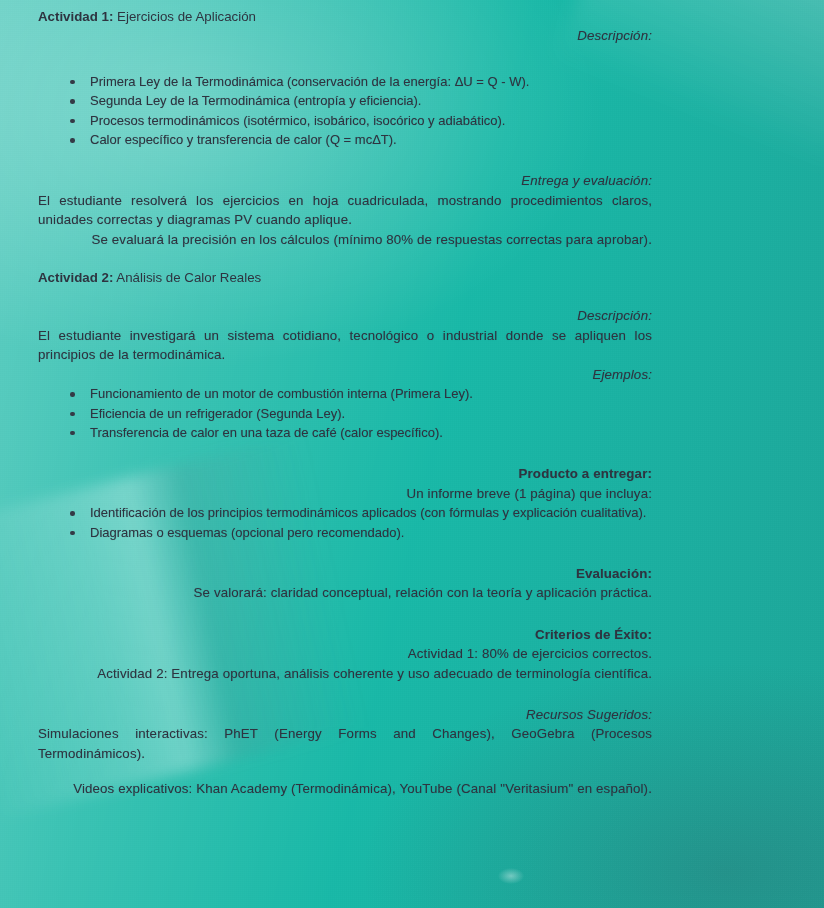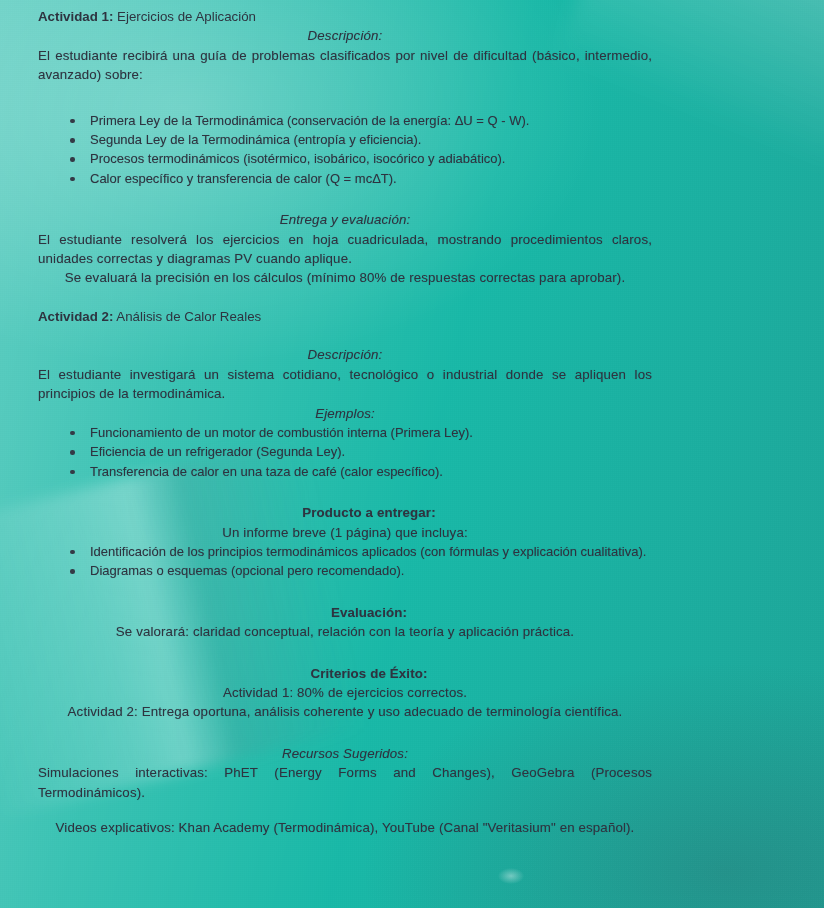--- a/index.html
+++ b/index.html
@@ -80,21 +80,21 @@
     font-size: 13.3px;
     line-height: 19.4px;
     letter-spacing: 0.01em;
     margin: 0;
     text-shadow: 0 0 0.7px rgba(46,52,64,0.32);
   }
   .para {
     text-align: justify;
     text-justify: inter-word;
   }
-  .para.last, .nojust { text-align: center; }
+  .para.last, .nojust { text-align: right; }
   .bold { font-weight: bold; margin-left: 48px; }
   .ital { font-style: italic; }
   .hdr { font-size: 13.3px; line-height: 19.4px; margin: 0; }
   .hdr .lead { font-weight: bold; }
 
   ul.bl {
     list-style: none;
     margin: 0;
     padding: 0;
   }
@@ -141,21 +141,20 @@
   <div class="crease-b"></div>
   <div class="grain"></div>
   <div class="smudge"></div>
 
   <div class="content">
 
     <p class="hdr"><span class="lead">Actividad 1:</span><span> Ejercicios de Aplicación</span></p>
 
     <p class="ln ital nojust">Descripción:</p>
 
-    <p class="ln para">El estudiante recibirá una guía de problemas clasificados por nivel de dificultad (básico, intermedio, avanzado) sobre:</p>
 
     <div class="sp26"></div>
 
     <ul class="bl">
       <li>Primera Ley de la Termodinámica (conservación de la energía: ΔU = Q - W).</li>
       <li>Segunda Ley de la Termodinámica (entropía y eficiencia).</li>
       <li>Procesos termodinámicos (isotérmico, isobárico, isocórico y adiabático).</li>
       <li>Calor específico y transferencia de calor (Q = mcΔT).</li>
     </ul>
 

